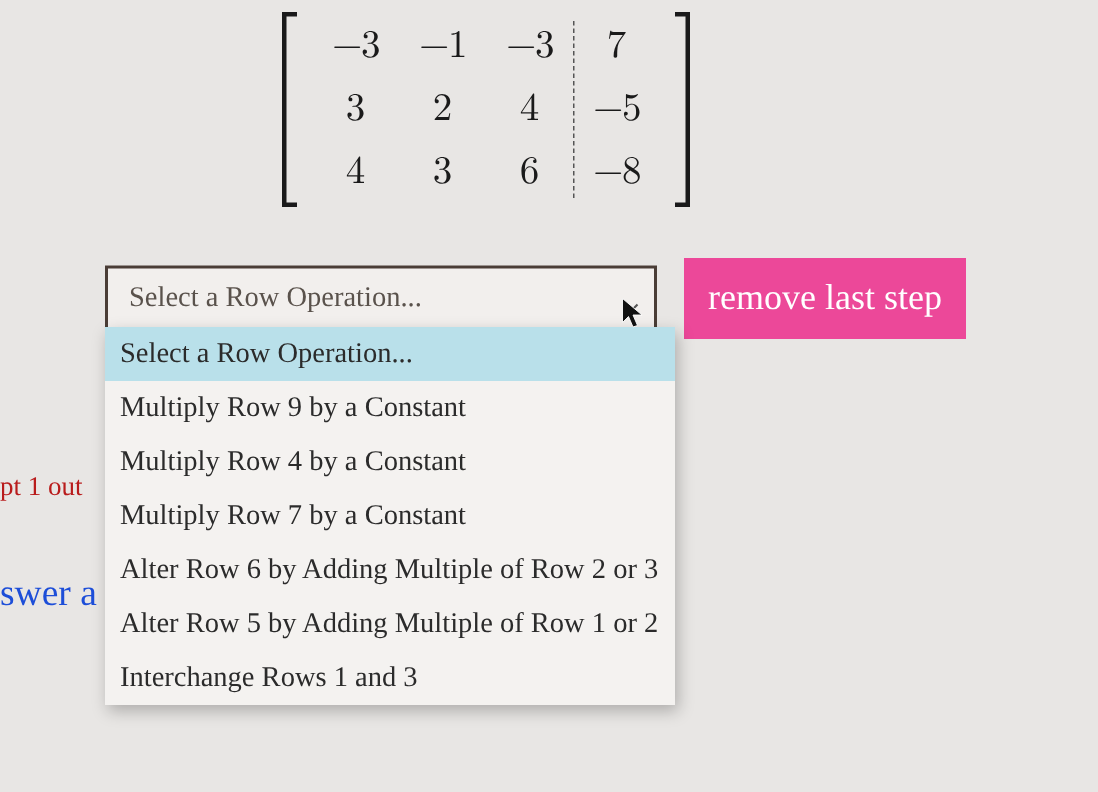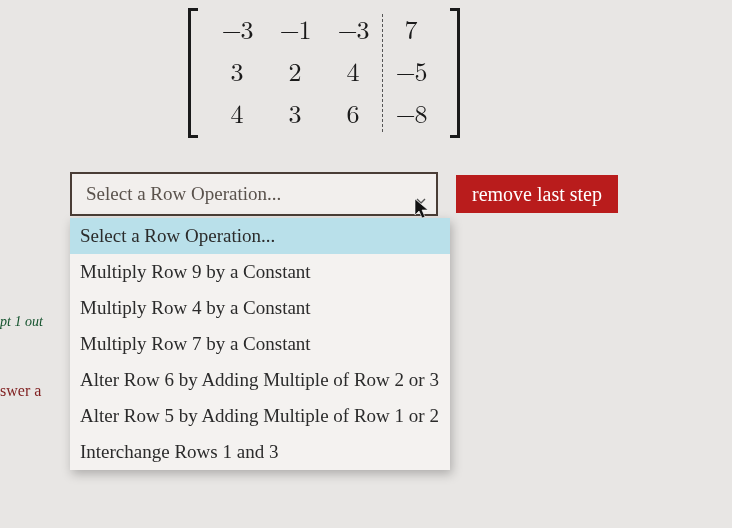--- a/index.html
+++ b/index.html
@@ -77,26 +77,26 @@
     color: #5a524c;
     cursor: pointer;
     position: relative;
   }
   .chev {
     width: 10px; height: 10px;
     display: inline-block;
   }
   .chev svg { width: 10px; height: 10px; }
   .remove-btn {
-    background: #b91c1c;
+    background: #ec4899;
     color: #fff;
     border: none;
-    height: 38px;
+    height: 54px;
     padding: 0 16px;
-    font-size: 20px;
+    font-size: 24px;
     font-family: Georgia, serif;
     cursor: pointer;
   }
 
   .dropdown-list {
     position: absolute;
     top: 218px;
     left: 70px;
     width: 380px;
     background: #f4f2f0;
@@ -111,30 +111,29 @@
     white-space: nowrap;
   }
   .dd-item.highlight {
     background: #b9e0ea;
   }
 
   .side-text-1 {
     position: absolute;
     top: 314px;
     left: 0;
-    font-size: 14px;
-    color: #14532d;
-    font-style: italic;
+    font-size: 18px;
+    color: #b91c1c;
   }
   .side-text-2 {
     position: absolute;
     top: 382px;
     left: 0;
-    font-size: 16px;
-    color: #7f1d1d;
+    font-size: 25px;
+    color: #1d4ed8;
   }
 
   .cursor {
     position: absolute;
     top: 198px;
     left: 414px;
     width: 18px; height: 22px;
     pointer-events: none;
   }
   .cursor svg { width: 18px; height: 22px; }

